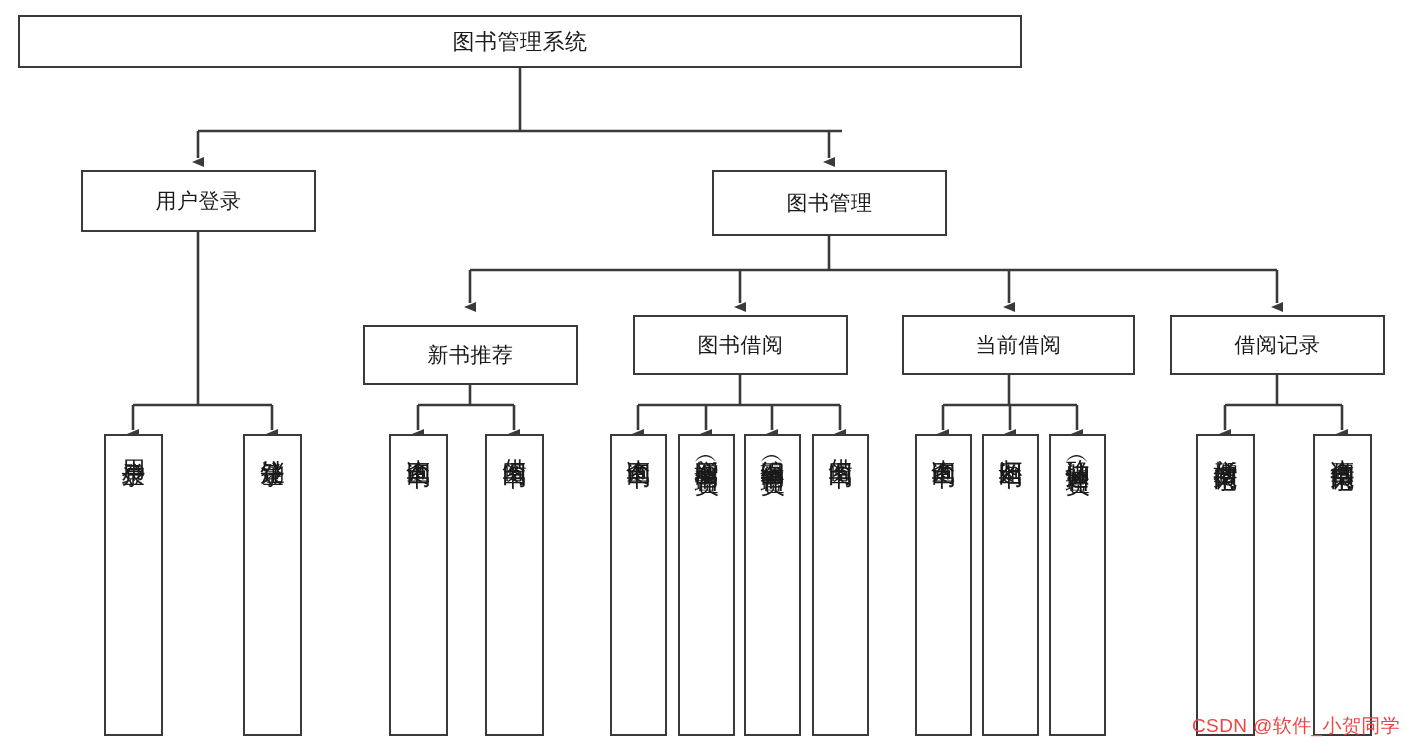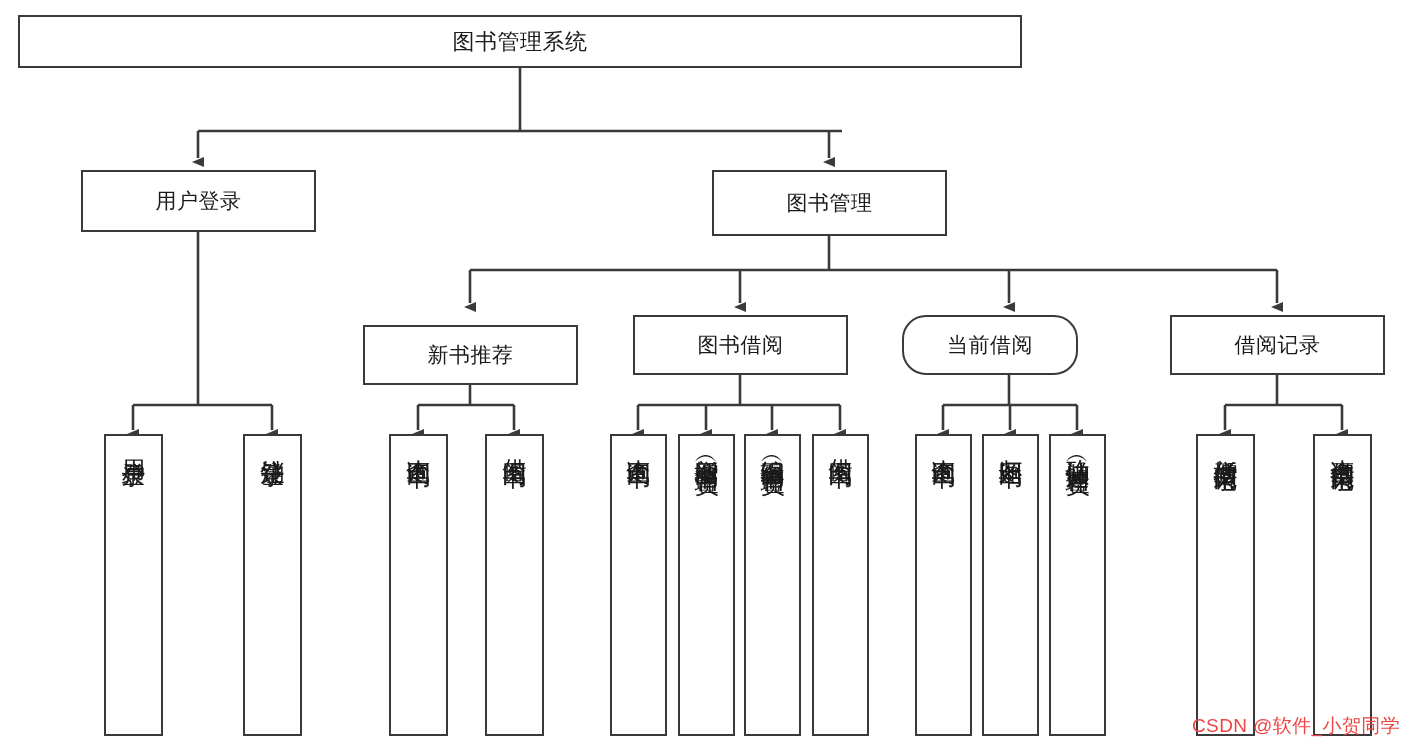--- a/index.html
+++ b/index.html
@@ -142,21 +142,21 @@
   <div class="node horiz" style="left:712px; top:170px; width:235px; height:66px;">
     <span class="label">图书管理</span>
   </div>
 
   <div class="node horiz" style="left:363px; top:315px; width:215px; height:60px;margin-top:10px;">
     <span class="label">新书推荐</span>
   </div>
   <div class="node horiz" style="left:633px; top:315px; width:215px; height:60px;font-family:Liberation Serif, serif;">
     <span class="label">图书借阅</span>
   </div>
-  <div class="node horiz" style="left:902px; top:315px; width:176px; height:60px;border-radius:24px;">
+  <div class="node horiz" style="left:902px; top:315px; width:233px; height:60px;">
     <span class="label">当前借阅</span>
   </div>
   <div class="node horiz" style="left:1170px; top:315px; width:215px; height:60px;">
     <span class="label">借阅记录</span>
   </div>
 
   <div class="node vert" style="left:104px; top:434px; width:59px; height:302px;">
     <span class="label">用户登录</span>
   </div>
   <div class="node vert" style="left:243px; top:434px; width:59px; height:302px;">

